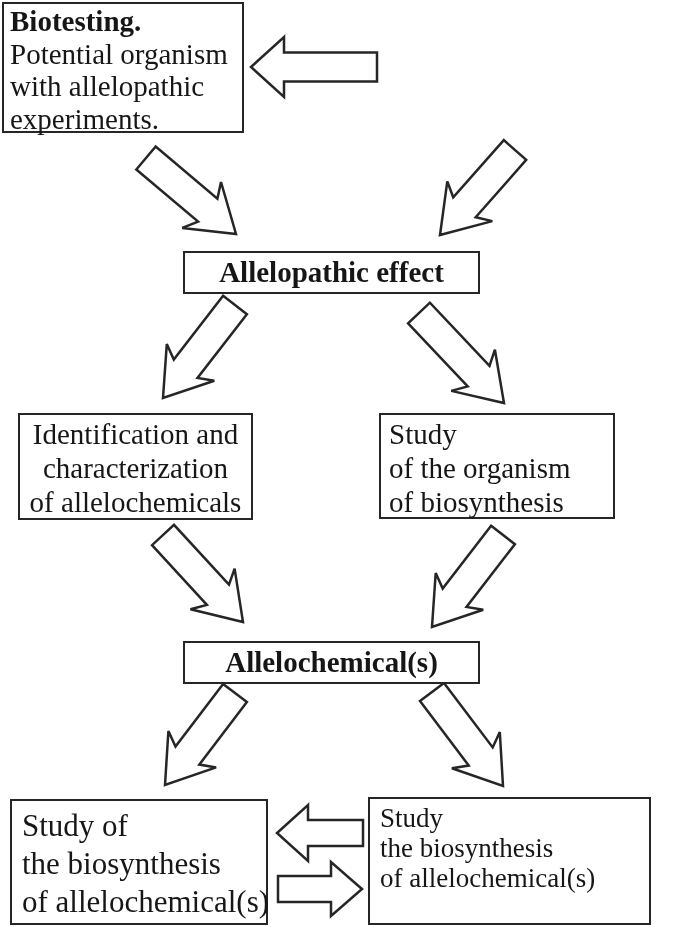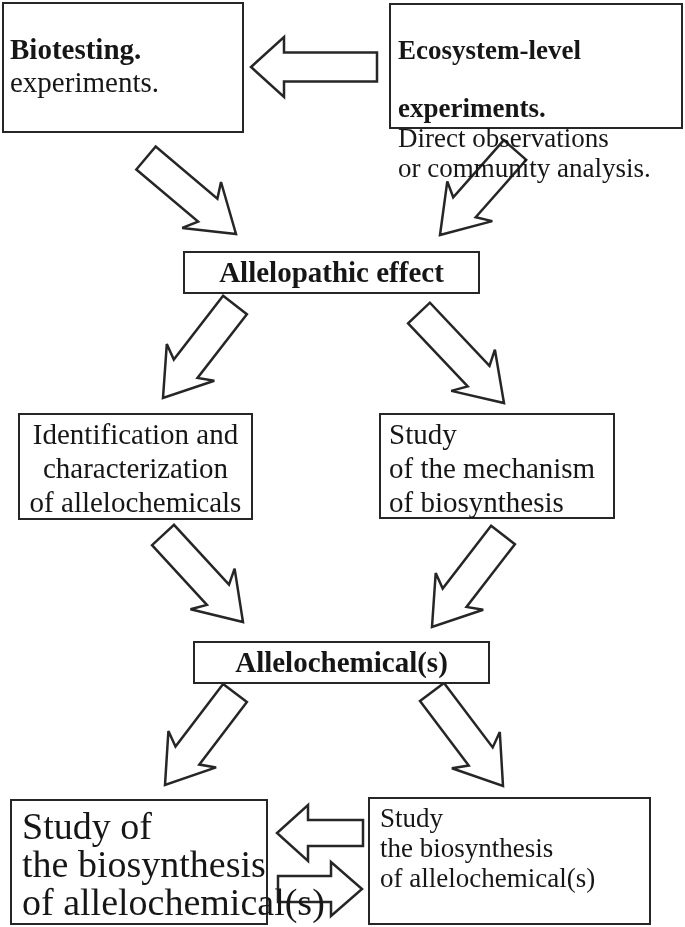--- a/index.html
+++ b/index.html
@@ -23,21 +23,21 @@
     stroke-width: 2.5;
     stroke-linejoin: miter;
   }
   .box {
     position: absolute;
     box-sizing: border-box;
     border: 2.5px solid #262626;
     background: #ffffff;
   }
   .ln { white-space: nowrap; }
-  .bold { font-weight: bold; margin-top: 28px; }
+  .bold { font-weight: bold; }
 
   #box-biotesting {
     left: 2px; top: 2px; width: 242px; height: 131px;
     font-size: 29px; line-height: 32.5px; padding: 1px 0 0 6px;
   }
   #box-ecosystem {
     left: 389px; top: 3px; width: 294px; height: 126px;
     font-size: 27px; line-height: 30px; padding: 2px 0 0 7px;
   }
   #box-effect {
@@ -47,25 +47,25 @@
   #box-identification {
     left: 18px; top: 413px; width: 235px; height: 107px;
     font-size: 29px; line-height: 34px; text-align: center; padding-top: 2px;
   }
   #box-mechanism {
     left: 379px; top: 413px; width: 236px; height: 106px;
     font-size: 29px; line-height: 34px; padding: 2px 0 0 8px;
   }
   #box-allelochemicals {
     left: 183px; top: 641px; width: 297px; height: 43px;
-    font-size: 29px; font-weight: bold; text-align: center; line-height: 39px; margin-left: 10px;
+    font-size: 29px; font-weight: bold; text-align: center; line-height: 39px;
   }
   #box-biosynthesis {
     left: 10px; top: 799px; width: 258px; height: 126px;
-    font-size: 38px; line-height: 38px; padding: 6px 0 0 10px;
+    font-size: 31px; line-height: 38px; padding: 6px 0 0 10px;
   }
   #box-factors {
     left: 368px; top: 797px; width: 283px; height: 128px;
     font-size: 27px; line-height: 30px; padding: 4px 0 0 10px;
   }
 </style>
 </head>
 <body>
 
 <div id="canvas">
@@ -79,43 +79,39 @@
       <polygon points="152,545.2 206.9,604.9 190.5,609.2 243,622 234.6,568.6 229,584.6 174,524.8"></polygon>
       <polygon points="491.1,525.8 442.7,588.5 435.7,573 432,627 483.2,609.7 466.5,606.9 514.9,544.2"></polygon>
       <polygon points="223.1,683.9 175.5,746.5 168.4,731 165,785 216.1,767.4 199.3,764.6 246.9,702.1"></polygon>
       <polygon points="420,701 468.7,765.5 451.9,768.2 503,786 499.8,732 492.7,747.4 444,683"></polygon>
       <polygon points="363,820 308,820 308,805 277,833 308,861 308,846 363,846"></polygon>
       <polygon points="278,902 331,902 331,916 362,889 331,862 331,876 278,876"></polygon>
     </svg>
 
   <div class="box" id="box-biotesting">
     <div class="ln bold">Biotesting.</div>
+    <div class="ln">Potential organism</div>
+    <div class="ln">with allelopathic</div>
     <div class="ln">experiments.</div>
   </div>
 
-  <div class="box" id="box-ecosystem">
-    <div class="ln bold">Ecosystem-level</div>
-    <div class="ln bold">experiments.</div>
-    <div class="ln">Direct observations</div>
-    <div class="ln">or community analysis.</div>
-  </div>
 
   <div class="box" id="box-effect">
     <div class="ln">Allelopathic effect</div>
   </div>
 
   <div class="box" id="box-identification">
     <div class="ln">Identification and</div>
     <div class="ln">characterization</div>
     <div class="ln">of allelochemicals</div>
   </div>
 
   <div class="box" id="box-mechanism">
     <div class="ln">Study</div>
-    <div class="ln">of the mechanism</div>
+    <div class="ln">of the organism</div>
     <div class="ln">of biosynthesis</div>
   </div>
 
   <div class="box" id="box-allelochemicals">
     <div class="ln">Allelochemical(s)</div>
   </div>
 
   <div class="box" id="box-biosynthesis">
     <div class="ln">Study of</div>
     <div class="ln">the biosynthesis</div>

